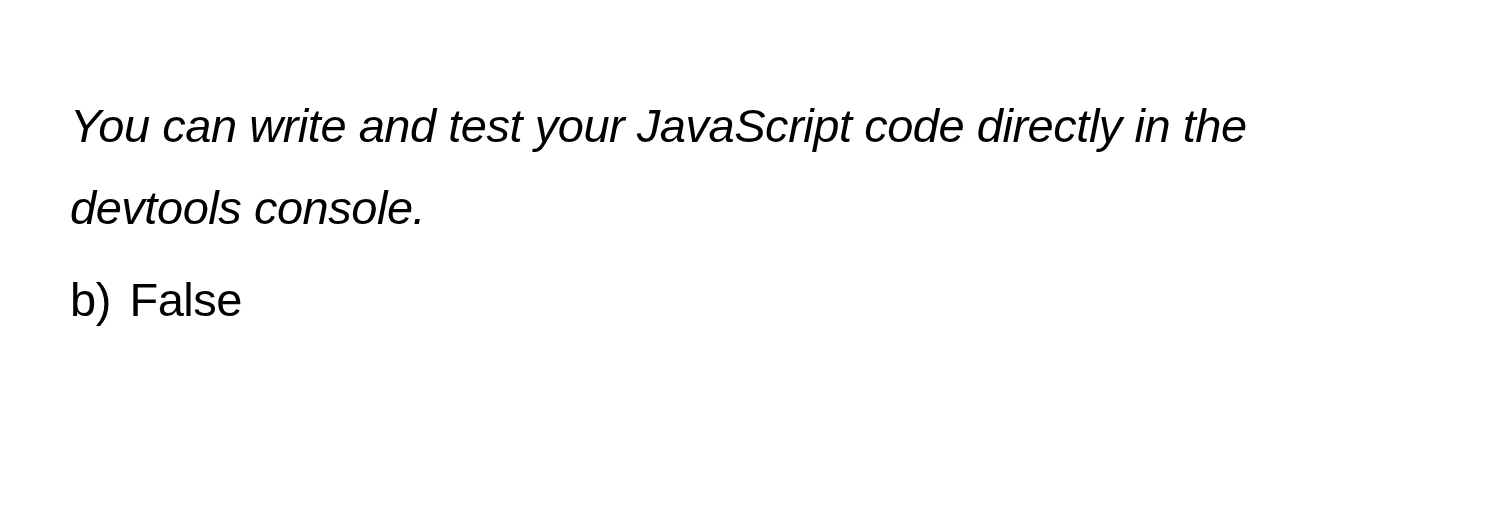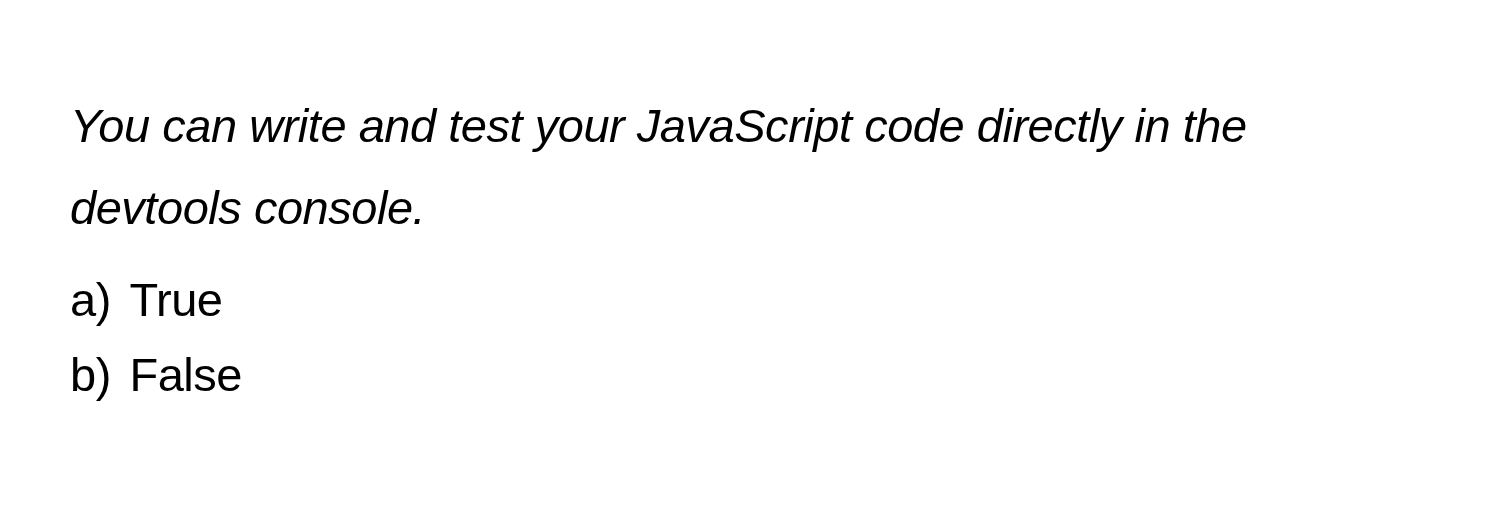--- a/index.html
+++ b/index.html
@@ -35,20 +35,16 @@
       margin-left: 6px;
     }
   </style>
 </head>
 <body>
 
 <div class="question-text">You can write and test your JavaScript code directly in the devtools console.</div>
 
 <ul class="options">
   <li class="option-item">
-    <span class="option-marker">a)</span>
-    <span class="option-label">True</span>
-  </li>
-  <li class="option-item">
     <span class="option-marker">b)</span>
     <span class="option-label">False</span>
   </li>
 </ul>
 
 </body></html>

